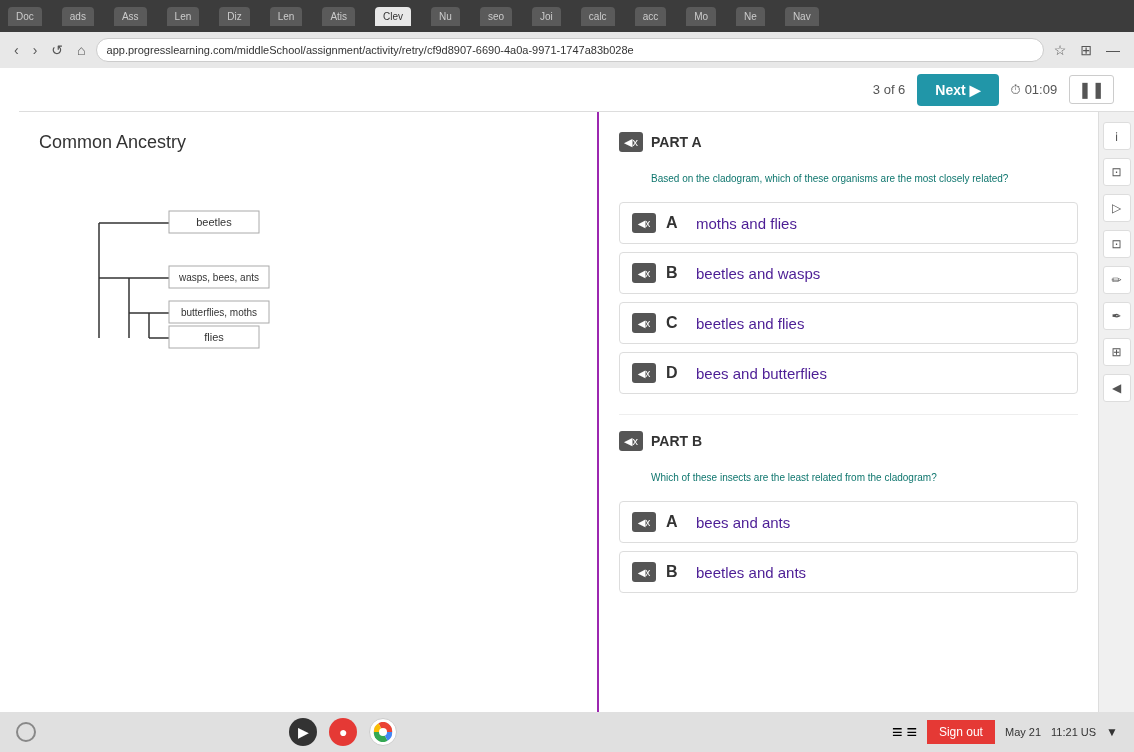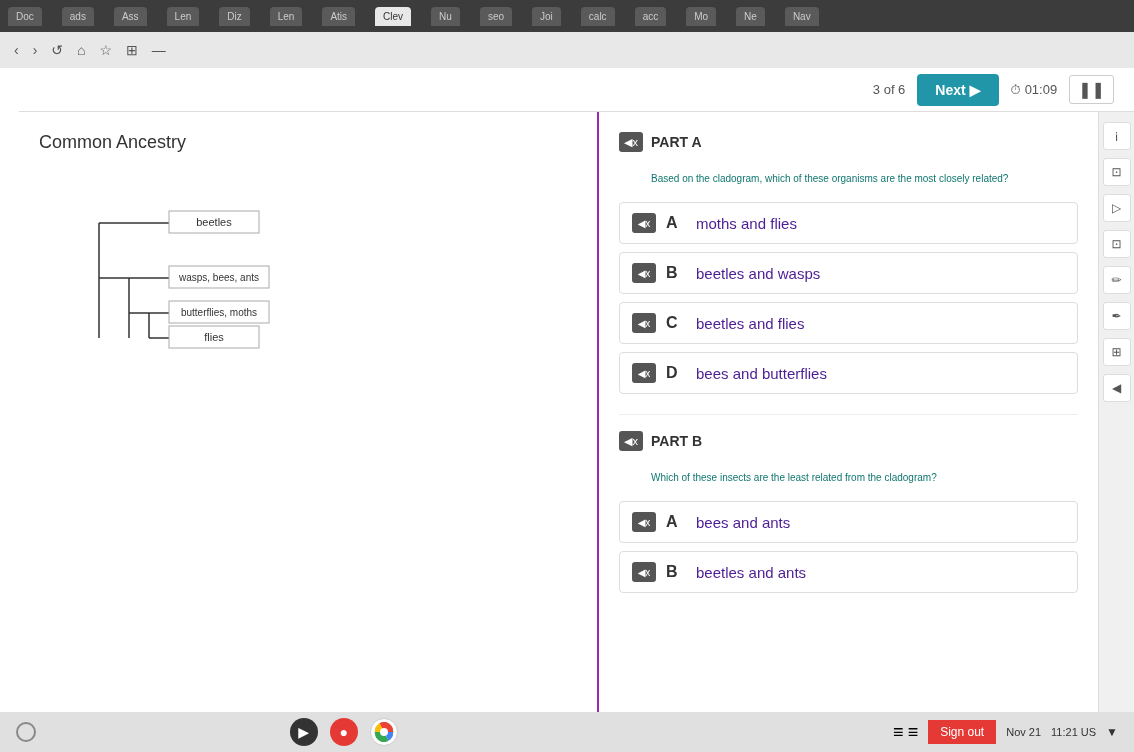--- a/index.html
+++ b/index.html
@@ -377,20 +377,21 @@
     <div class="tab-item">Mo</div>
     <div class="tab-item">Ne</div>
     <div class="tab-item">Nav</div>
   </div>
 
   <div class="nav-bar">
     <button class="nav-btn">‹</button>
     <button class="nav-btn">›</button>
     <button class="nav-btn">↺</button>
     <button class="nav-btn">⌂</button>
+    <div class="address-bar">app.progresslearning.com/middleSchool/assignment/activity/retry/cf9d8907-6690-4a0a-9971-1747a83b028e</div>
     <button class="nav-btn">☆</button>
     <button class="nav-btn">⊞</button>
     <button class="nav-btn">—</button>
   </div>
 
   <div class="content-area">
 
     <div class="toolbar">
       <span class="question-counter">3 of 6</span>
       <button class="next-btn">
@@ -526,19 +527,19 @@
           <circle cx="10" cy="10" r="4" fill="white"></circle>
         </svg>
       </div>
     </div>
     <div class="taskbar-right">
       <div style="display:flex;gap:4px;align-items:center;">
         <div style="font-size:18px;">≡</div>
         <div style="font-size:18px;">≡</div>
       </div>
       <button class="sign-out-btn">Sign out</button>
-      <span class="taskbar-text">Nov 21</span>
+      <span class="taskbar-text">May 21</span>
       <span class="taskbar-text">11:21 US</span>
       <span class="collapse-arrow">▼</span>
     </div>
   </div>
 
 </div>
 
 </body></html>

